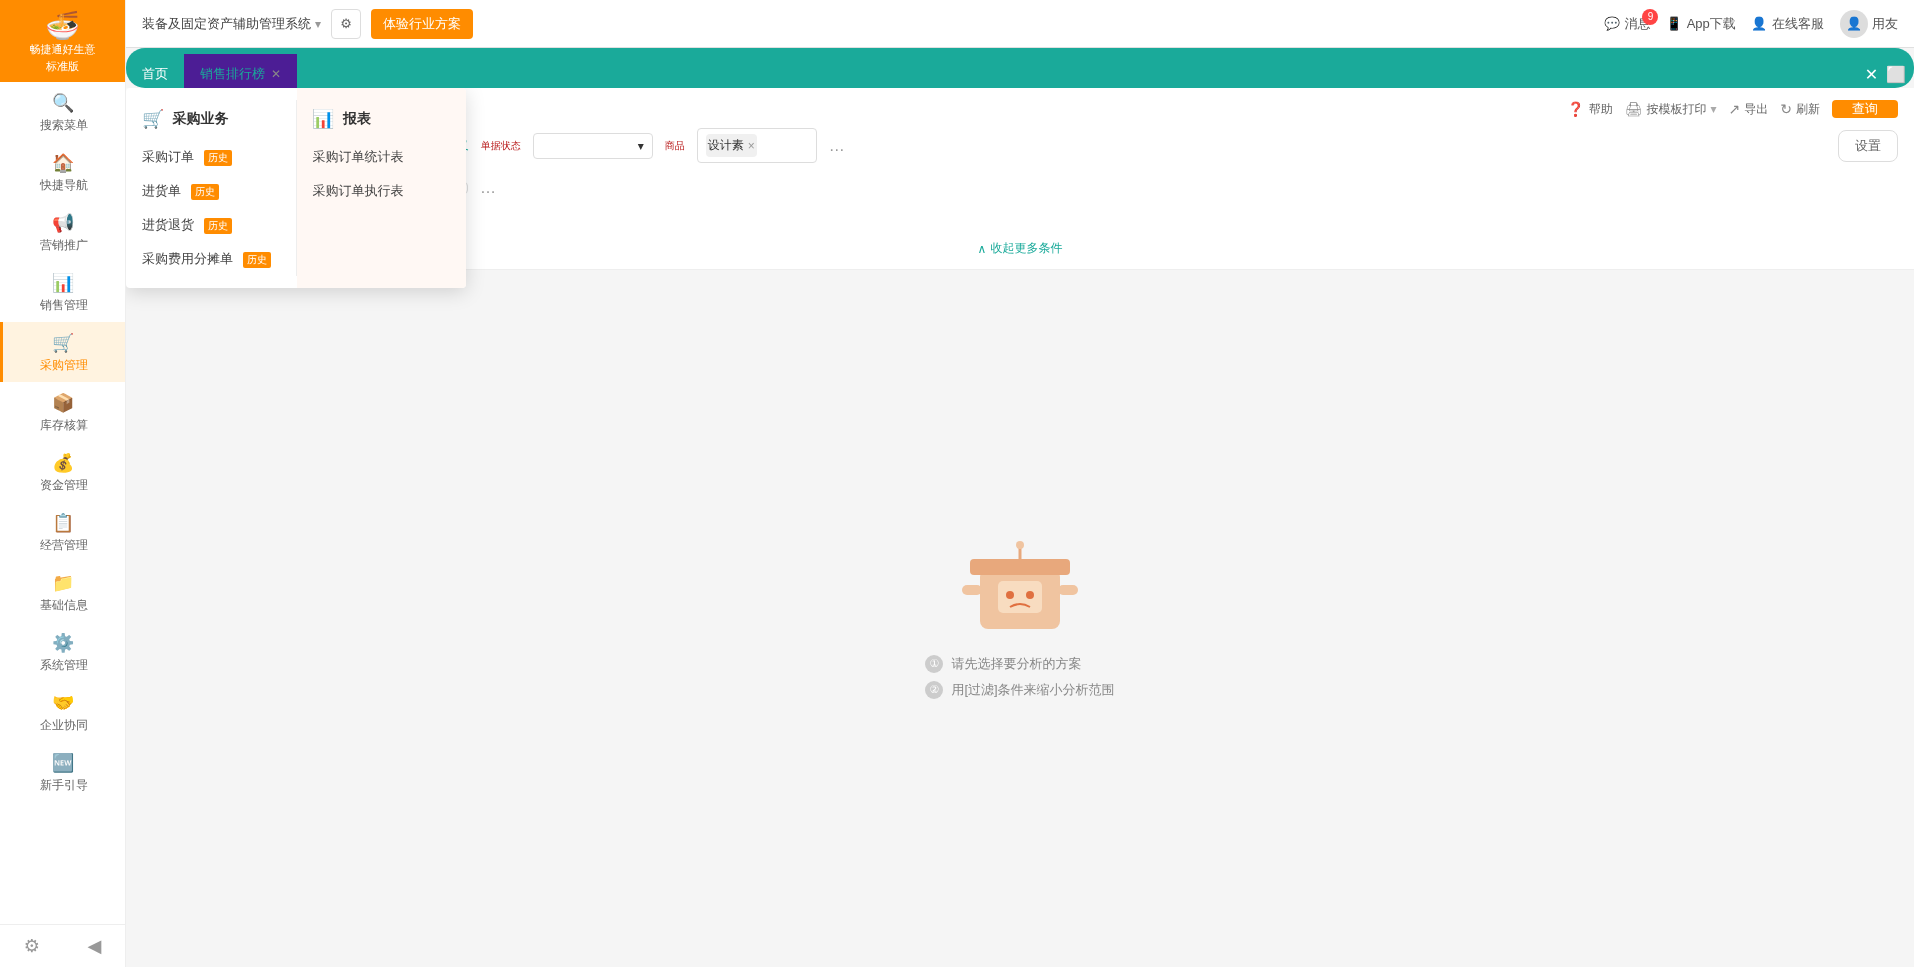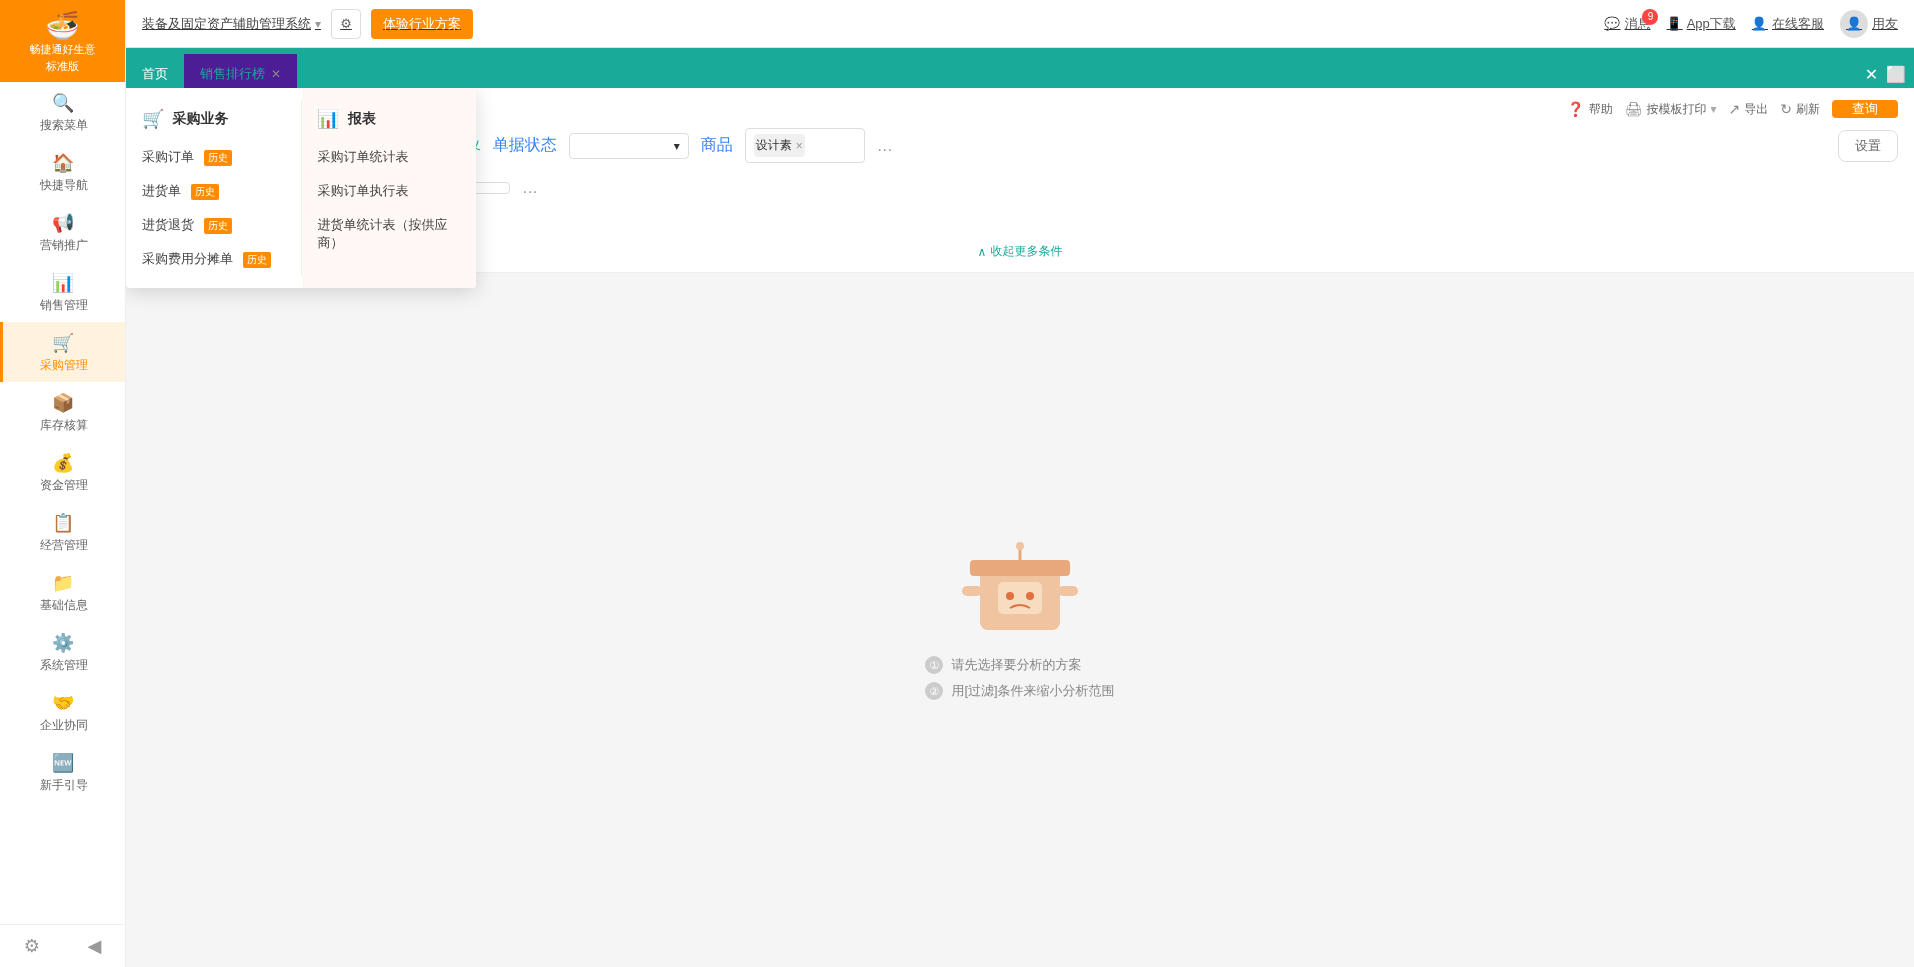--- a/index.html
+++ b/index.html
@@ -76,21 +76,20 @@
 
     
     .topbar {
       height: 48px;
       background: #fff;
       border-bottom: 1px solid #e0e0e0;
       display: flex;
       align-items: center;
       padding: 0 16px;
       gap: 10px;
-      text-decoration: underline;
     }
     .topbar-dropdown {
       display: flex;
       align-items: center;
       gap: 4px;
       cursor: pointer;
       color: #444;
     }
     .topbar-dropdown .arrow { color: #999; font-size: 12px; }
     .topbar-gear {
@@ -121,20 +120,21 @@
       font-size: 13px; color: #888;
     }
 
     
     .tabbar {
       height: 40px;
       background: #1aaa9a;
       display: flex;
       align-items: center;
       padding: 12px 0 0 0;
+      border-radius: 19px;
     }
     .tab {
       height: 40px; display: flex; align-items: center; padding: 0 16px;
       cursor: pointer; font-size: 13px; color: #fff; position: relative;
     }
     .tab.active { background: #4c1d95; color: #1aaa9a; }
     .tab-close {
       margin-left: 6px; font-size: 12px; cursor: pointer; color: #888;
     }
     .tabbar-actions {
@@ -177,21 +177,21 @@
     }
     .filter-action-btn .icon { font-size: 14px; color: #888; }
     .query-btn {
       background: #ff8c00; color: #fff; border: none; border-radius: 4px;
       padding: 0 20px; cursor: pointer; font-size: 13px;
     }
     .set-btn {
       background: #fff; color: #666; border: 1px solid #ddd; border-radius: 8px;
       padding: 6px 16px; cursor: pointer; font-size: 13px;
     }
-    .filter-label { font-size: 16px; color: #3b82f6; white-space: nowrap; }
+    .filter-label { font-size: 10px; color: #b91c1c; white-space: nowrap; }
     .filter-input {
       border: 1px solid #ddd; border-radius: 4px; padding: 5px 8px;
       font-size: 12px; color: #333; background: #fff;
       display: flex; align-items: center; gap: 4px;
     }
     .filter-tag {
       background: #f0f0f0; border-radius: 4px; padding: 3px 2px;
       font-size: 12px; color: #333; display: flex; align-items: center; gap: 4px;
     }
     .filter-tag .tag-close { cursor: pointer; color: #999; }
@@ -530,19 +530,16 @@
         <div class="dropdown-section-header">
           <span class="section-icon">📊</span>
           <span>报表</span>
         </div>
         <div class="dropdown-item">
           <span>采购订单统计表</span>
         </div>
         <div class="dropdown-item">
           <span>采购订单执行表</span>
         </div>
-        <div class="dropdown-item">
-          <span>进货单统计表（按供应商）</span>
-        </div>
       </div>
     </div>
   </div>
 </div>
 
 </body></html>

